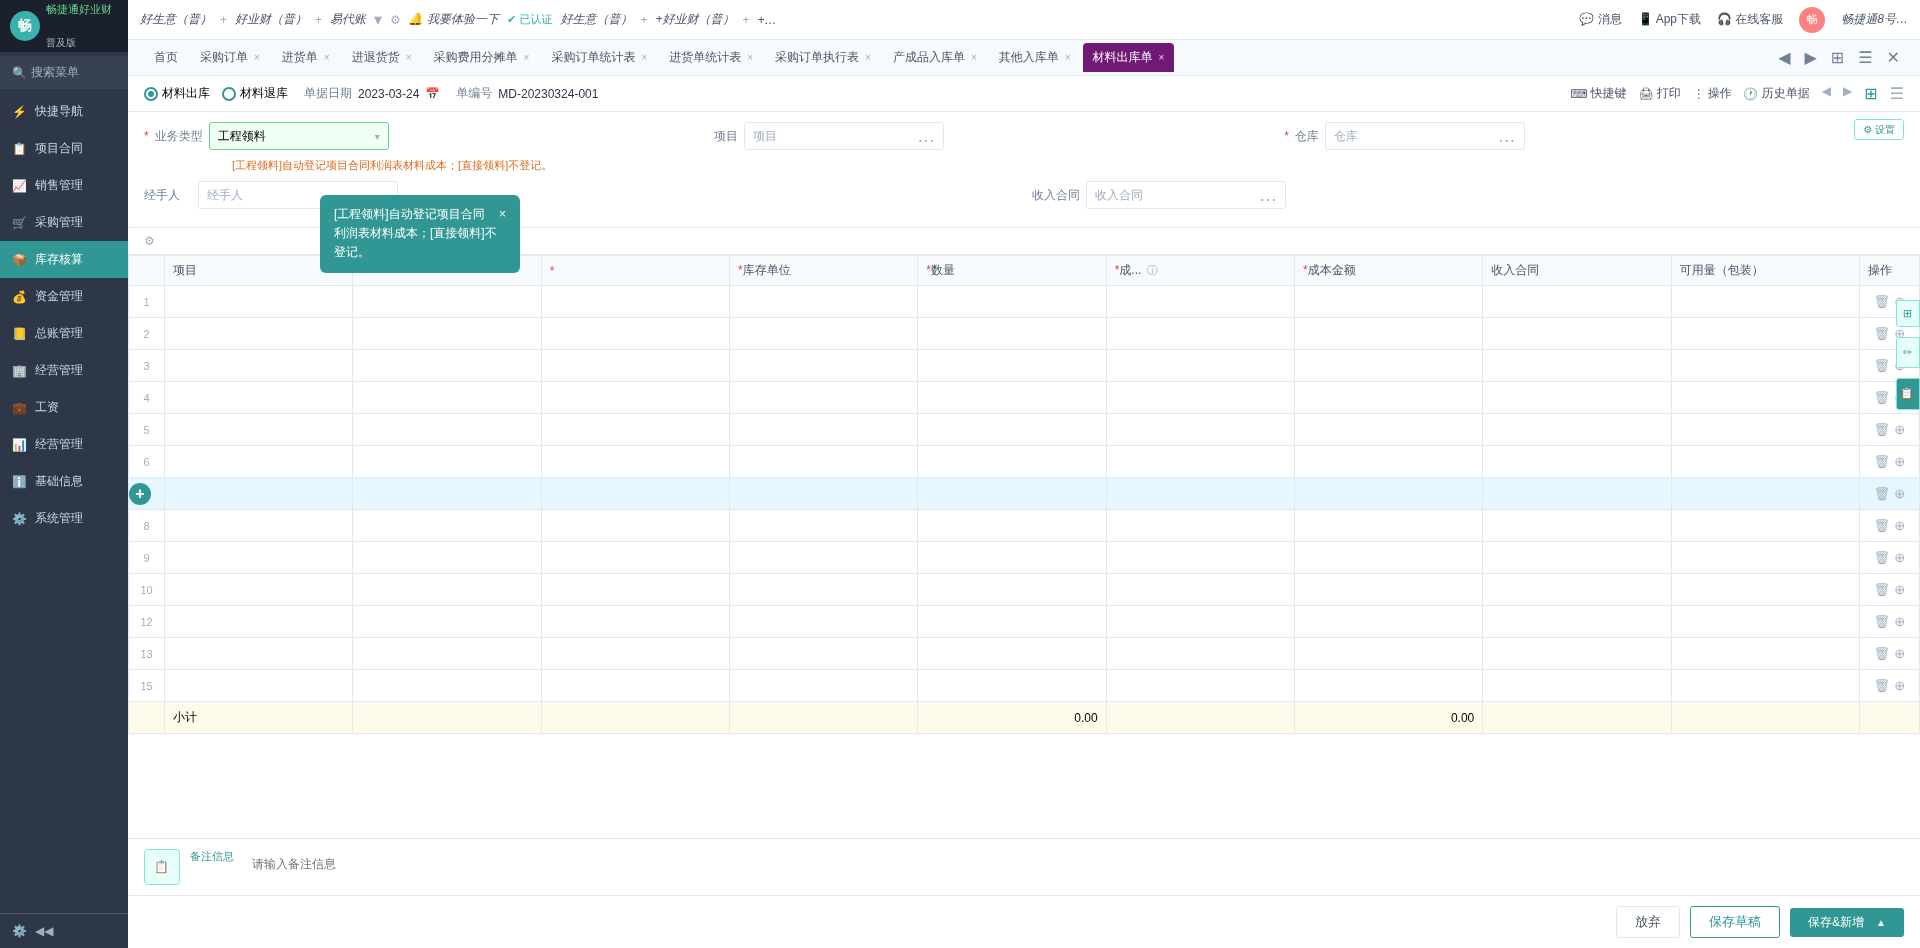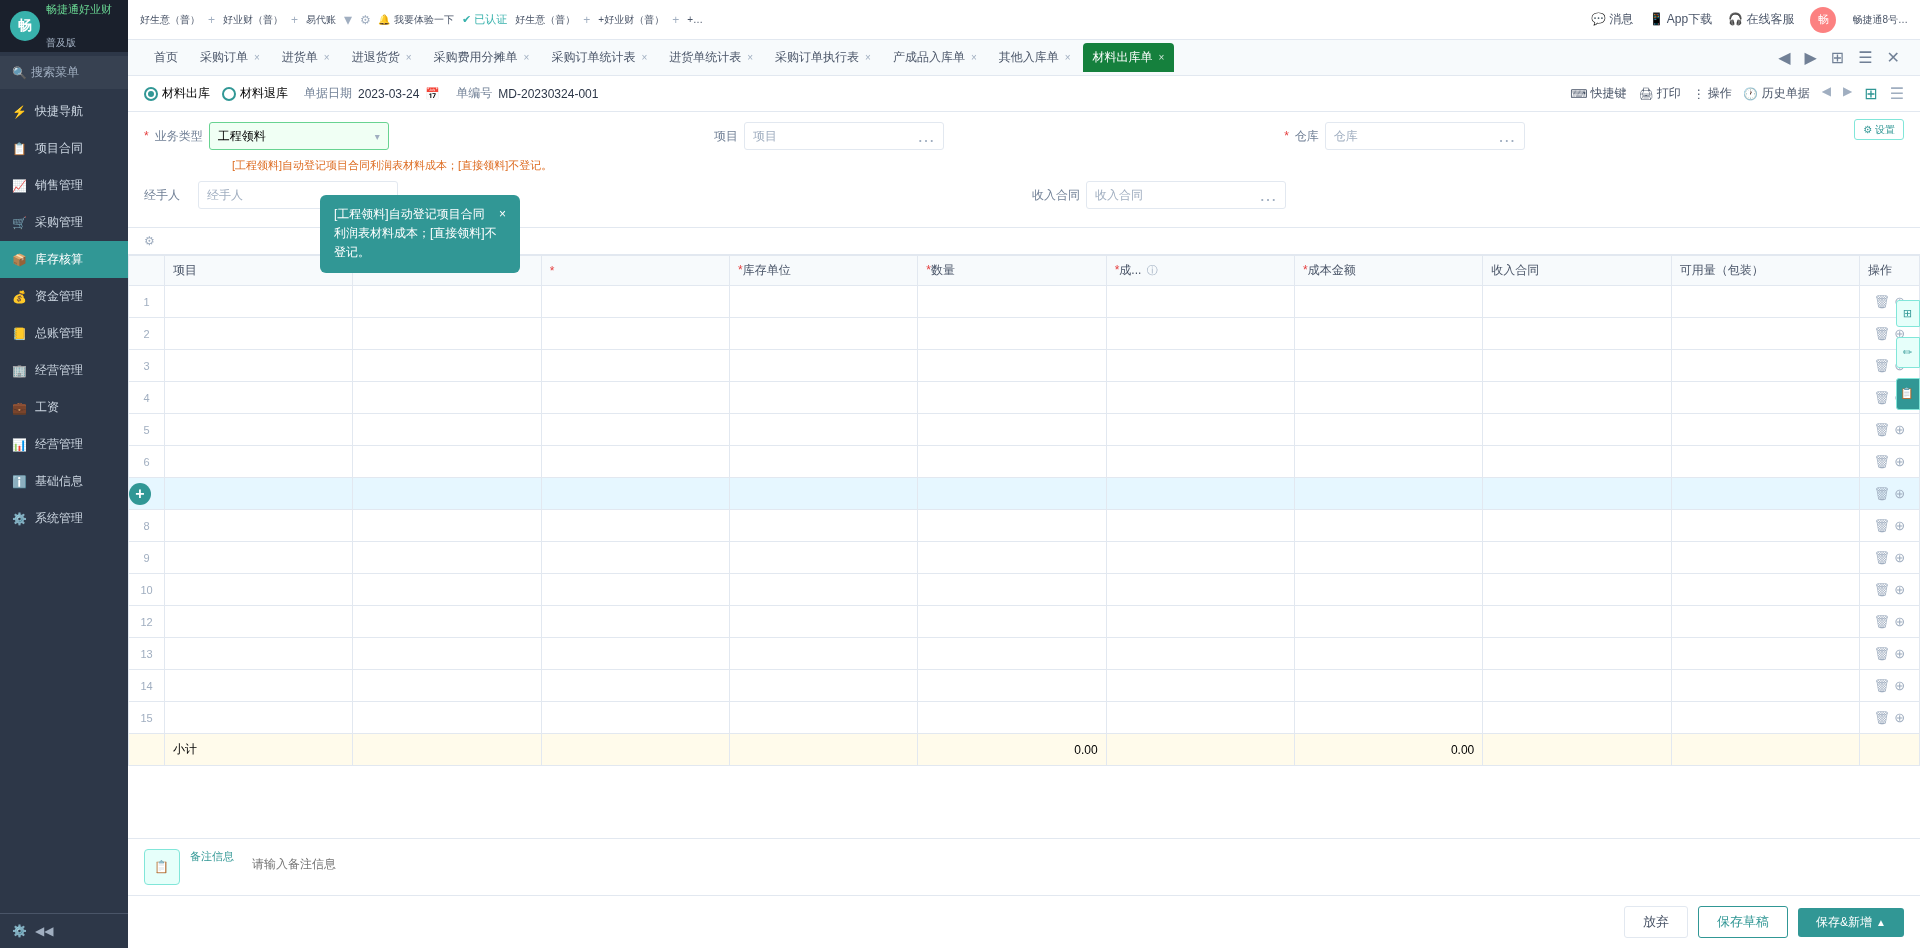--- a/index.html
+++ b/index.html
@@ -14,30 +14,30 @@
     .sidebar-search { display: flex; align-items: center; gap: 4px; padding: 8px 12px; color: #a0aec0; cursor: pointer; background: #374151; margin: 4px 0; }
     .sidebar-nav-item { display: flex; align-items: center; gap: 8px; padding: 10px 12px; color: #cbd5e0; cursor: pointer; }
     .sidebar-nav-item.active { background: #319795; color: white; }
     .sidebar-bottom { margin-top: auto; display: flex; align-items: center; gap: 8px; padding: 10px 12px; color: #a0aec0; cursor: pointer; border-top: 1px solid #4a5568; }
 
     
     .main { flex: 1; display: flex; flex-direction: column; height: 948px; overflow: hidden; }
 
     
     .topbar { background: white; height: 40px; display: flex; align-items: center; padding: 0 12px; border-bottom: 1px solid #e2e8f0; gap: 8px; flex-shrink: 0; }
-    .topbar-item { color: #4a5568; cursor: pointer; white-space: nowrap; font-size: 10px; }
+    .topbar-item { color: #4a5568; cursor: pointer; white-space: nowrap; font-size: 12px; font-style: italic; }
     .topbar-certified { color: #38b2ac; font-size: 11px; }
     .topbar-right { margin-left: auto; display: flex; align-items: center; gap: 16px; }
     .topbar-right-item { color: #4a5568; cursor: pointer; display: flex; align-items: center; gap: 3px; font-size: 12px; }
     .avatar { width: 26px; height: 26px; background: #fc8181; border-radius: 50%; display: flex; align-items: center; justify-content: center; color: white; font-size: 11px; cursor: pointer; }
 
     
     .tabbar { background: #f7fafc; height: 36px; display: flex; align-items: center; border-bottom: 1px solid #e2e8f0; padding: 0 16px; gap: 2px; flex-shrink: 0; overflow: hidden; }
     .tab { display: flex; align-items: center; gap: 4px; padding: 6px 10px; cursor: pointer; color: #4a5568; border-radius: 4px 4px 0 0; white-space: nowrap; font-size: 12px; }
-    .tab.active { background: #15803d; color: white; }
+    .tab.active { background: #701a75; color: white; }
     .tab-close { color: #a0aec0; font-size: 10px; margin-left: 2px; cursor: pointer; }
     .tab.active .tab-close { color: rgba(255,255,255,0.8); }
     .tab-bar-right { margin-left: auto; display: flex; align-items: center; gap: 6px; }
     .tab-bar-btn { color: #718096; cursor: pointer; font-size: 16px; padding: 2px 4px; }
 
     
     .content { flex: 1; display: flex; flex-direction: column; overflow: hidden; background: white; }
 
     
     .form-header { padding: 8px 16px; border-bottom: 1px solid #e2e8f0; display: flex; align-items: center; gap: 16px; flex-shrink: 0; }
@@ -84,21 +84,21 @@
     
     .notes-area { padding: 10px 16px; border-top: 1px solid #e2e8f0; display: flex; align-items: flex-start; gap: 10px; flex-shrink: 0; }
     .notes-icon { width: 36px; height: 36px; background: #e6fffa; border: 1px solid #81e6d9; border-radius: 4px; display: flex; align-items: center; justify-content: center; color: #319795; cursor: pointer; font-size: 16px; }
     .notes-input { flex: 1; border: none; outline: none; color: #a0aec0; padding: 8px 0; background: transparent; }
 
     
     .form-footer { display: flex; align-items: center; justify-content: flex-end; gap: 10px; padding: 10px 16px; border-top: 1px solid #e2e8f0; background: white; flex-shrink: 0; }
     .btn { padding: 6px 18px; border-radius: 3px; cursor: pointer; font-size: 13px; border: none; }
     .btn-default { background: white; border: 1px solid #e2e8f0; color: #4a5568; }
     .btn-outline { background: white; border: 1px solid #319795; color: #319795; }
-    .btn-primary { background: #319795; color: white; display: flex; align-items: center; gap: 4px; }
+    .btn-primary { background: #319795; color: white; display: flex; align-items: center; gap: 12px; }
     .btn-primary .chevron { font-size: 10px; }
 
     .th-required { color: #e53e3e; }
     .info-icon { color: #a0aec0; cursor: pointer; font-size: 11px; margin-left: 2px; }
 
     .field-dots { color: #a0aec0; font-size: 18px; margin-left: 4px; cursor: pointer; }
   </style>
 </head>
 <body>
 
@@ -588,38 +588,20 @@
               <td></td>
               <td></td>
             <td class="action-col">
                 <div class="action-icons">
                   <span class="action-icon">🗑</span>
                   <span class="action-icon">⊕</span>
                 </div>
               </td>
           </tr>
           <tr>
-            <td class="row-num">14</td>
-            <td></td>
-              <td></td>
-              <td></td>
-              <td></td>
-              <td></td>
-              <td></td>
-              <td></td>
-              <td></td>
-              <td></td>
-            <td class="action-col">
-                <div class="action-icons">
-                  <span class="action-icon">🗑</span>
-                  <span class="action-icon">⊕</span>
-                </div>
-              </td>
-          </tr>
-          <tr>
             <td class="row-num">15</td>
             <td></td>
               <td></td>
               <td></td>
               <td></td>
               <td></td>
               <td></td>
               <td></td>
               <td></td>
               <td></td>

